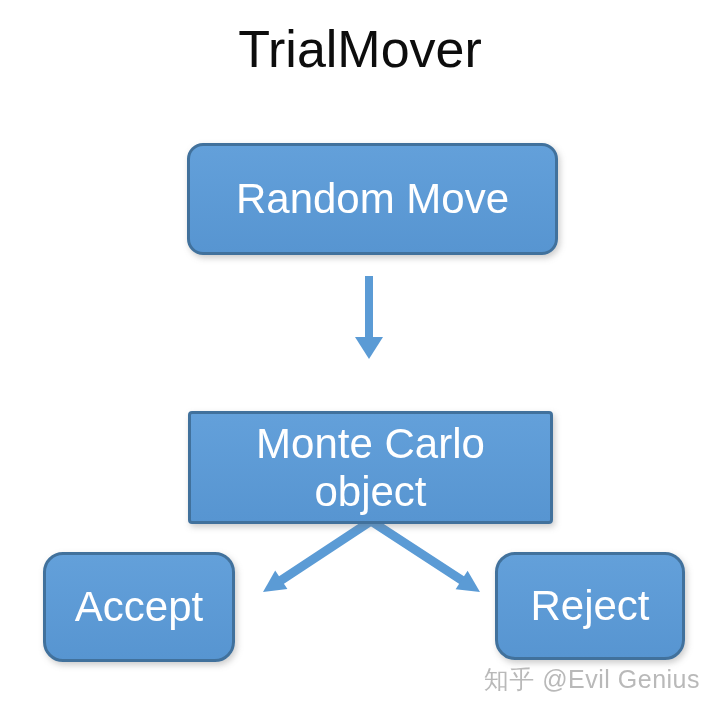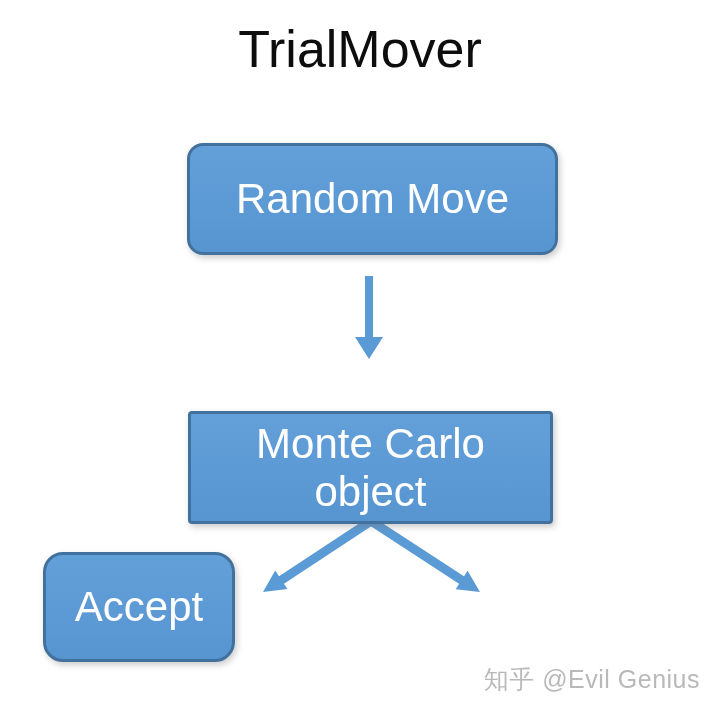--- a/index.html
+++ b/index.html
@@ -113,16 +113,19 @@
   </div>
 
   <div class="node node-mc">
     <span class="node-label">Monte Carlo object</span>
   </div>
 
   <div class="node node-accept">
     <span class="node-label">Accept</span>
   </div>
 
+  <div class="node node-reject">
+    <span class="node-label">Reject</span>
+  </div>
 
   <div class="watermark">知乎 @Evil Genius</div>
 
 </div>
 
 </body></html>

